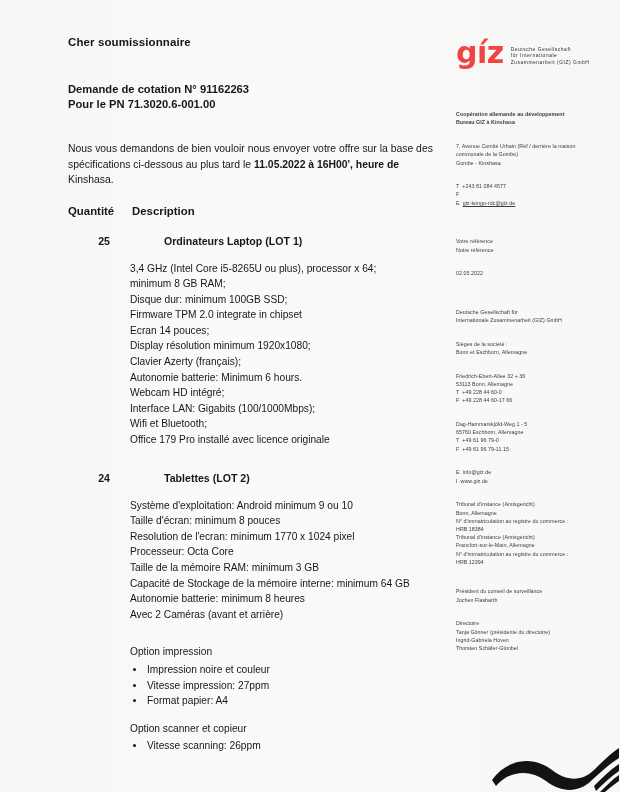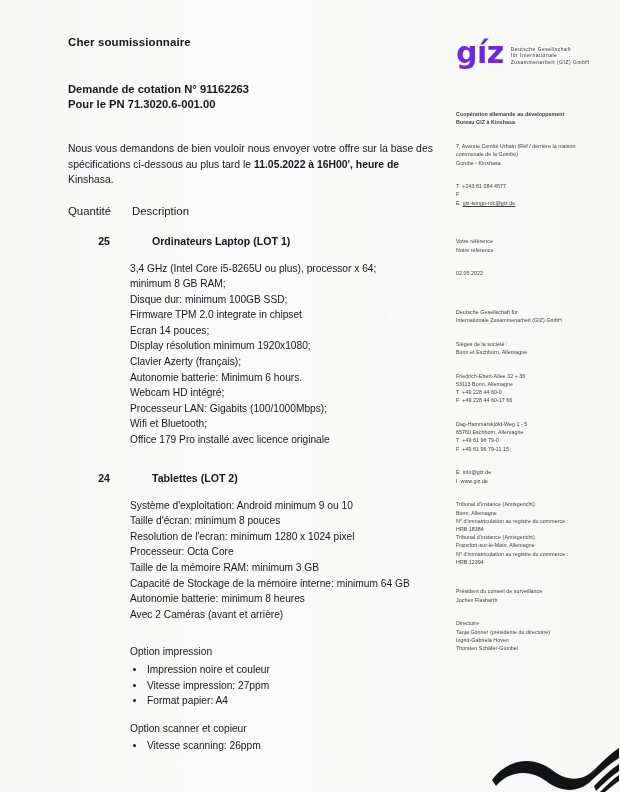--- a/index.html
+++ b/index.html
@@ -53,33 +53,34 @@
   }
   .intro {
     font-size: 10.4px;
     line-height: 15.5px;
     margin: 0 0 17px 0;
   }
   .intro b { font-weight: bold; }
 
   .table-head {
     font-size: 11.4px;
-    font-weight: normal;
+    font-weight: bold;
     margin: 0 0 16px 0;
   }
   .table-head .col-qty { display: inline-block; width: 64px; }
   .table-head .col-desc { display: inline-block; }
 
   .lot { margin: 0 0 6px 0; }
   .lot-head {
     font-size: 10.6px;
     font-weight: bold;
     line-height: 16px;
     margin: 0 0 12px 0;
     display: flex;
+    gap: 12px;
   }
   .lot-head .qty {
     width: 42px;
     text-align: right;
     padding-right: 0;
     flex: 0 0 42px;
   }
   .lot-head .title {
     padding-left: 42px;
   }
@@ -121,21 +122,21 @@
     align-items: flex-start;
     gap: 7px;
     margin-bottom: 44px;
   }
   .logo-mark {
     font-family: "DejaVu Sans", sans-serif;
     font-size: 30px;
     font-weight: bold;
     letter-spacing: -0.5px;
     line-height: 26px;
-    color: #6d28d9;
+    color: #ef4444;
   }
   .logo-text {
     font-size: 4.9px;
     line-height: 6.4px;
     letter-spacing: .55px;
     color: #2b2d30;
     padding-top: 7px;
     white-space: nowrap;
   }
   .sb-block {
@@ -194,35 +195,35 @@
       <ul class="spec-list">
         <li>3,4 GHz (Intel Core i5-8265U ou plus), processor x 64;</li>
         <li>minimum 8 GB RAM;</li>
         <li>Disque dur: minimum 100GB SSD;</li>
         <li>Firmware TPM 2.0 integrate in chipset</li>
         <li>Ecran 14 pouces;</li>
         <li>Display résolution minimum 1920x1080;</li>
         <li>Clavier Azerty (français);</li>
         <li>Autonomie batterie: Minimum 6 hours.</li>
         <li>Webcam HD intégré;</li>
-        <li>Processeur LAN: Gigabits (100/1000Mbps);</li>
+        <li>Interface LAN: Gigabits (100/1000Mbps);</li>
         <li>Wifi et Bluetooth;</li>
         <li>Office 179 Pro installé avec licence originale</li>
       </ul>
     </div>
 
     <div class="lot">
       <div class="lot-head">
         <span class="qty">24</span>
         <span class="title">Tablettes (LOT 2)</span>
       </div>
       <ul class="spec-list">
         <li>Système d'exploitation: Android minimum 9 ou 10</li>
         <li>Taille d'écran: minimum 8 pouces</li>
-        <li>Resolution de l'ecran: minimum 1280 x 1024 pixel</li>
+        <li>Resolution de l'ecran: minimum 1770 x 1024 pixel</li>
         <li>Processeur: Octa Core</li>
         <li>Taille de la mémoire RAM: minimum 3 GB</li>
         <li>Capacité de Stockage de la mémoire interne: minimum 64 GB</li>
         <li>Autonomie batterie: minimum 8 heures</li>
         <li>Avec 2 Caméras (avant et arrière)</li>
       </ul>
     </div>
 
     <div class="lot">
 

